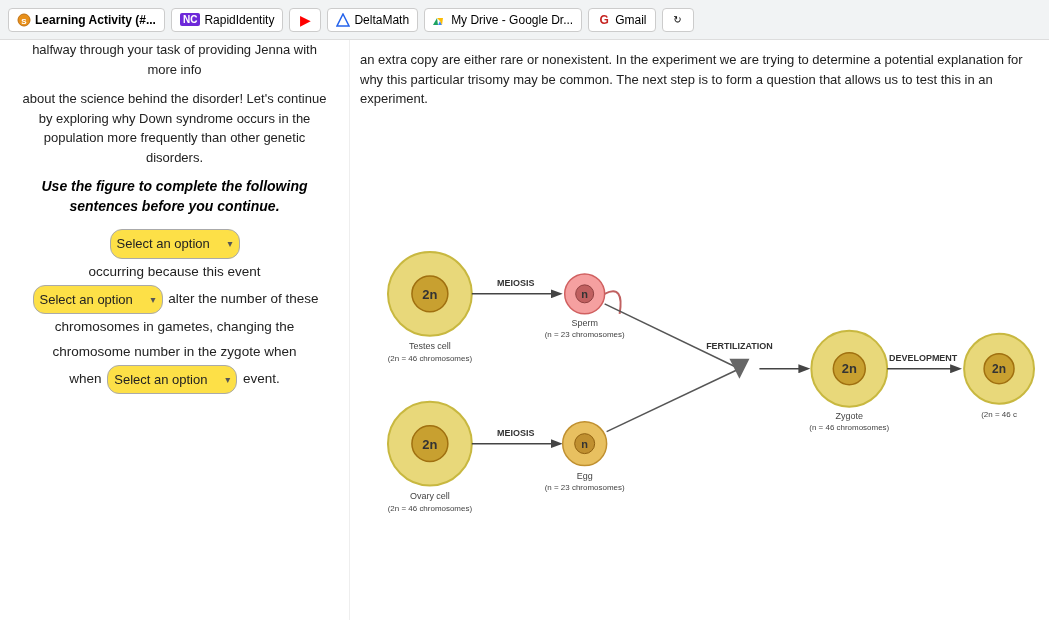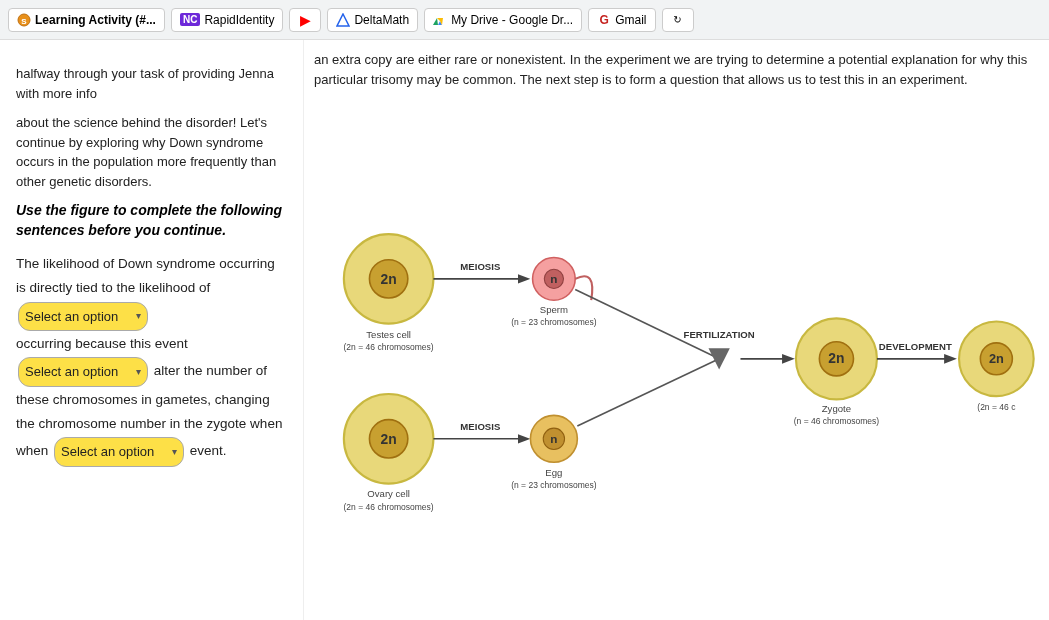--- a/index.html
+++ b/index.html
@@ -62,25 +62,26 @@
 
     
     .main-content {
       display: flex;
       height: calc(620px - 40px);
       overflow: hidden;
     }
 
     
     .left-panel {
-      width: 304px;
-      padding: 24px 16px;
+      width: 350px;
+      padding: 0 16px;
       overflow-y: auto;
       flex-shrink: 0;
       border-right: 1px solid #eee;
+      text-align: center;
     }
 
     .top-text {
       font-size: 13px;
       color: #222;
       line-height: 1.5;
       margin-bottom: 10px;
     }
 
     .instruction-heading {
@@ -214,21 +215,20 @@
 
     <div class="top-text">
       <span>about the science behind the disorder! Let's continue by exploring why Down syndrome occurs in the population more frequently than other genetic disorders.</span>
     </div>
 
     <div class="instruction-heading">
       <span>Use the figure to complete the following sentences before you continue.</span>
     </div>
 
     <div class="sentence-text">
-      <span>The likelihood of Down syndrome occurring is directly tied to the likelihood of</span>
       <span class="dropdown-inline">
         <span>Select an option</span>
         <span class="chevron">▾</span>
       </span>
       <br>
       <span>occurring because this event</span>
       <br>
       <span class="dropdown-inline">
         <span>Select an option</span>
         <span class="chevron">▾</span>

